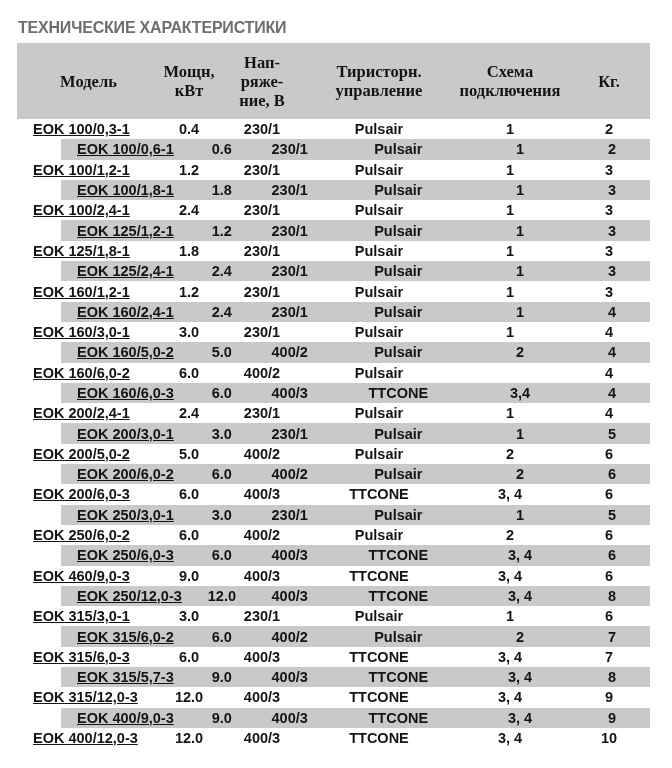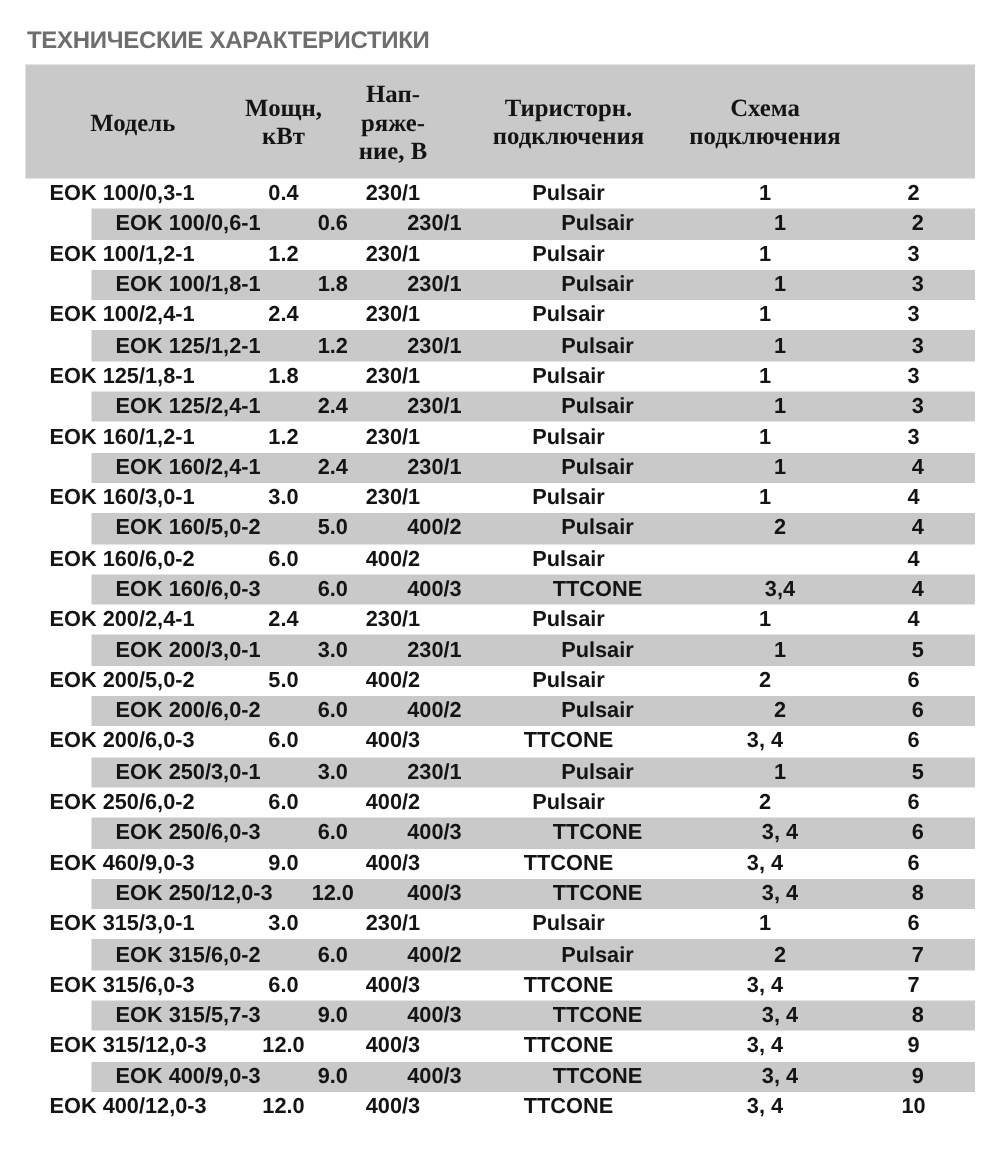--- a/index.html
+++ b/index.html
@@ -55,39 +55,41 @@
   .c0 { width: 143px; }
   .c1 { width: 58px; }
   .c2 { width: 88px; }
   .c3 { width: 146px; }
   .c4 { width: 116px; }
   .c5 { width: 82px; }
   .td.c0 {
     justify-content: flex-start;
     padding-left: 16px;
     box-sizing: border-box;
+    text-decoration: underline;
   }
 </style>
 </head>
 <body>
 
 <h1 class="page-title">ТЕХНИЧЕСКИЕ ХАРАКТЕРИСТИКИ</h1>
 
 <div class="spec-table">
   <div class="thead">
       <div class="cell th c0">Модель</div>
       <div class="cell th c1">Мощн,
 кВт</div>
       <div class="cell th c2">Нап-
 ряже-
 ние, В</div>
       <div class="cell th c3">Тиристорн.
-подключения</div>
+управление</div>
       <div class="cell th c4">Схема
 подключения</div>
+      <div class="cell th c5">Кг.</div>
     </div>
   <div class="tbody">
       <div class="tr odd">
         <div class="cell td c0">EOK 100/0,3-1</div>
         <div class="cell td c1">0.4</div>
         <div class="cell td c2">230/1</div>
         <div class="cell td c3">Pulsair</div>
         <div class="cell td c4">1</div>
         <div class="cell td c5">2</div>
       </div>

